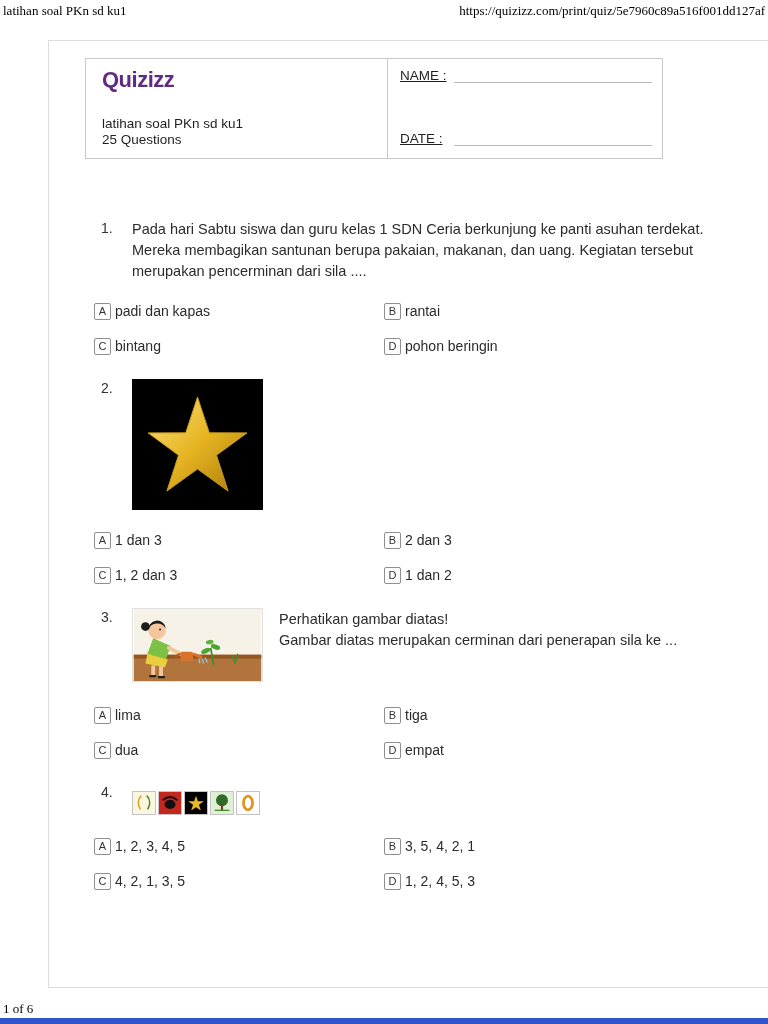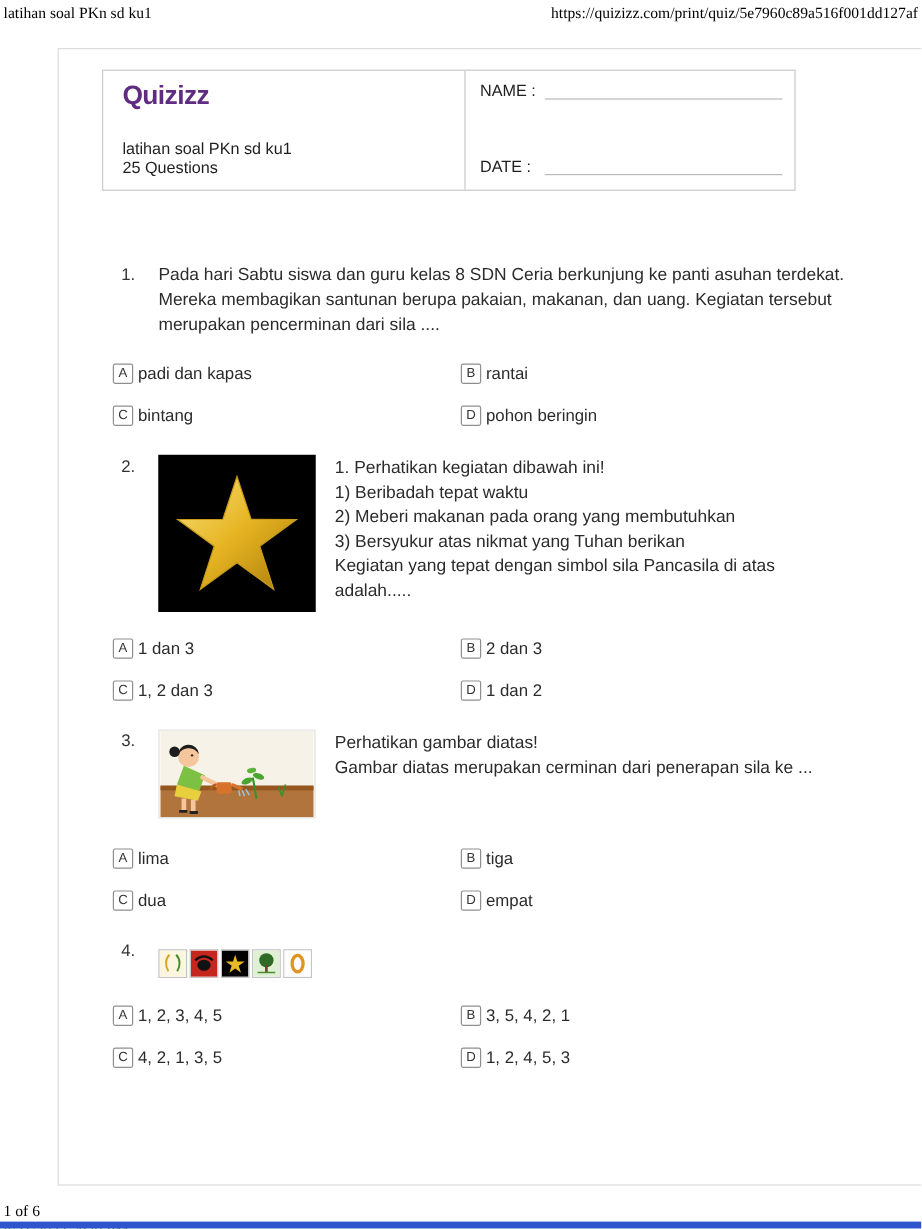--- a/index.html
+++ b/index.html
@@ -15,21 +15,21 @@
   .page-frame { position:absolute; left:48px; top:40px; width:729px; height:948px;
     border:1px solid #dcdcdc; background:#fff; }
 
   .quiz-header { margin:17px 0 0 36px; width:578px; height:101px; border:1px solid #c9c9c9; display:flex; }
   .qh-left { flex:1; padding:8px 10px 10px 16px; display:flex; flex-direction:column;
     justify-content:space-between; border-right:1px solid #c9c9c9; }
   .logo { font-size:22px; font-weight:700; letter-spacing:-0.5px; color:#5f2c82; }
   .qh-title-block { font-size:13.5px; line-height:16px; color:#1f1f1f; }
   .qh-right { width:274px; padding:9px 10px 12px 12px; display:flex; flex-direction:column; justify-content:space-between; }
   .field-row { display:flex; align-items:flex-end; font-size:13.5px; color:#1f1f1f; }
-  .field-label { width:54px; flex:none; }
+  .field-label { width:54px; flex:none;text-decoration:underline; }
   .field-line { flex:1; border-bottom:1px solid #b9b9b9; height:15px; }
 
   .question { display:flex; margin-left:52px; margin-right:20px; }
   .q-num { width:31px; flex:none; font-size:14px; color:#333; padding-top:1px; }
   .q-text { font-size:14.5px; line-height:21px; color:#2b2b2b; white-space:pre-line; }
   .q-media-row { display:flex; }
   .q-media-row .q-text { line-height:20.5px; padding-top:1px; }
   .q-image-star { width:131px; height:131px; background:#000; margin-right:16px; flex:none; }
   .q-image-girl { width:131px; height:74px; margin-right:16px; flex:none; border:1px solid #e0e0e0; }
   .q-image-strip { width:131px; margin-right:16px; flex:none; padding-top:8px; display:flex; gap:2px; align-items:flex-start; }
@@ -78,21 +78,21 @@
         </div>
         <div class="field-row">
           <span class="field-label">DATE :</span>
           <span class="field-line"></span>
         </div>
       </div>
     </div>
 
     <div class="question mt-q1">
       <div class="q-num">1.</div>
-      <div class="q-text">Pada hari Sabtu siswa dan guru kelas 8 SDN Ceria berkunjung ke panti asuhan terdekat.
+      <div class="q-text">Pada hari Sabtu siswa dan guru kelas 1 SDN Ceria berkunjung ke panti asuhan terdekat.
 Mereka membagikan santunan berupa pakaian, makanan, dan uang. Kegiatan tersebut
 merupakan pencerminan dari sila ....</div>
     </div>
     <div class="options mt-opt1">
       <div class="option">
         <span class="letter-box">A</span>
         <span class="opt-text">padi dan kapas</span>
       </div>
       <div class="option">
         <span class="letter-box">B</span>
@@ -117,26 +117,20 @@
               <linearGradient id="goldgrad" x1="0" y1="0" x2="1" y2="1">
                 <stop offset="0" stop-color="#f9e27d"></stop>
                 <stop offset="0.5" stop-color="#e6b422"></stop>
                 <stop offset="1" stop-color="#a97c0a"></stop>
               </linearGradient>
             </defs>
             <rect width="131" height="131" fill="#000"></rect>
             <polygon points="65.5,18 77.3,53.8 115,53.9 84.5,76.2 96.1,112.1 65.5,90 34.9,112.1 46.5,76.2 16.1,53.9 53.7,53.8" fill="url(#goldgrad)" stroke="#c79a1c" stroke-width="1"></polygon>
           </svg>
         </div>
-        <div class="q-text">1. Perhatikan kegiatan dibawah ini!
-1) Beribadah tepat waktu
-2) Meberi makanan pada orang yang membutuhkan
-3) Bersyukur atas nikmat yang Tuhan berikan
-Kegiatan yang tepat dengan simbol sila Pancasila di atas
-adalah.....</div>
       </div>
     </div>
     <div class="options mt-opt2">
       <div class="option">
         <span class="letter-box">A</span>
         <span class="opt-text">1 dan 3</span>
       </div>
       <div class="option">
         <span class="letter-box">B</span>
         <span class="opt-text">2 dan 3</span>

